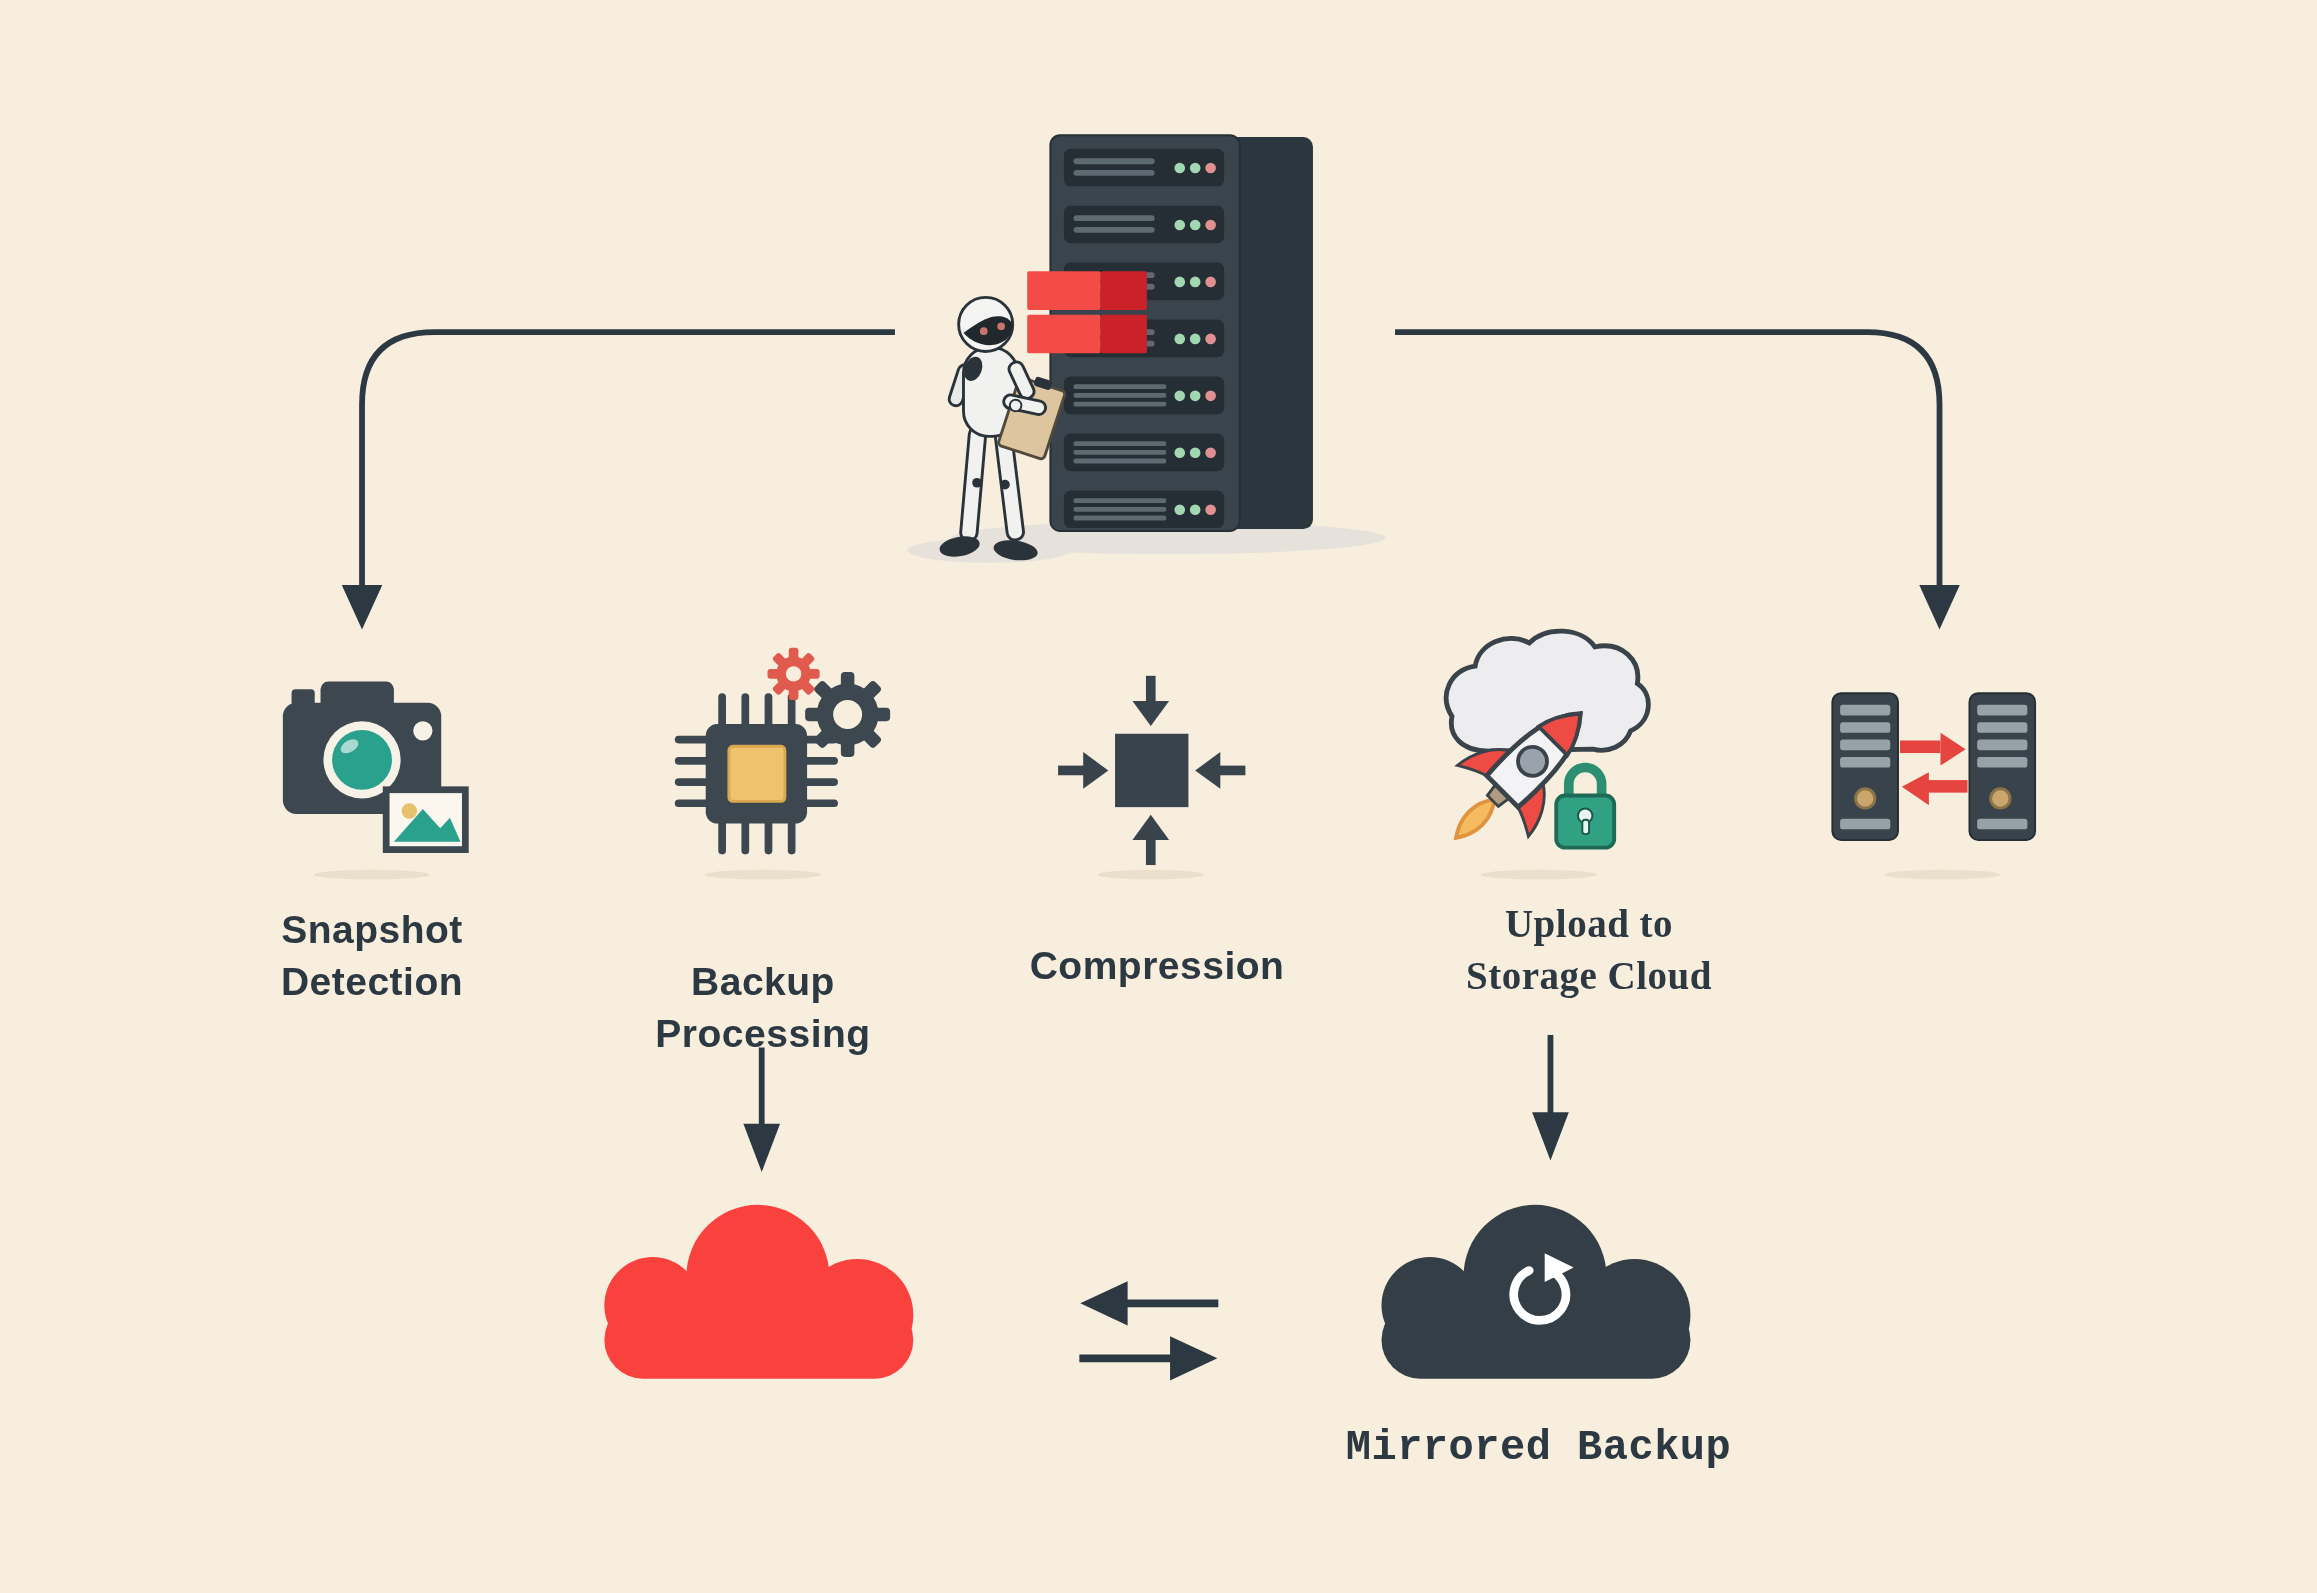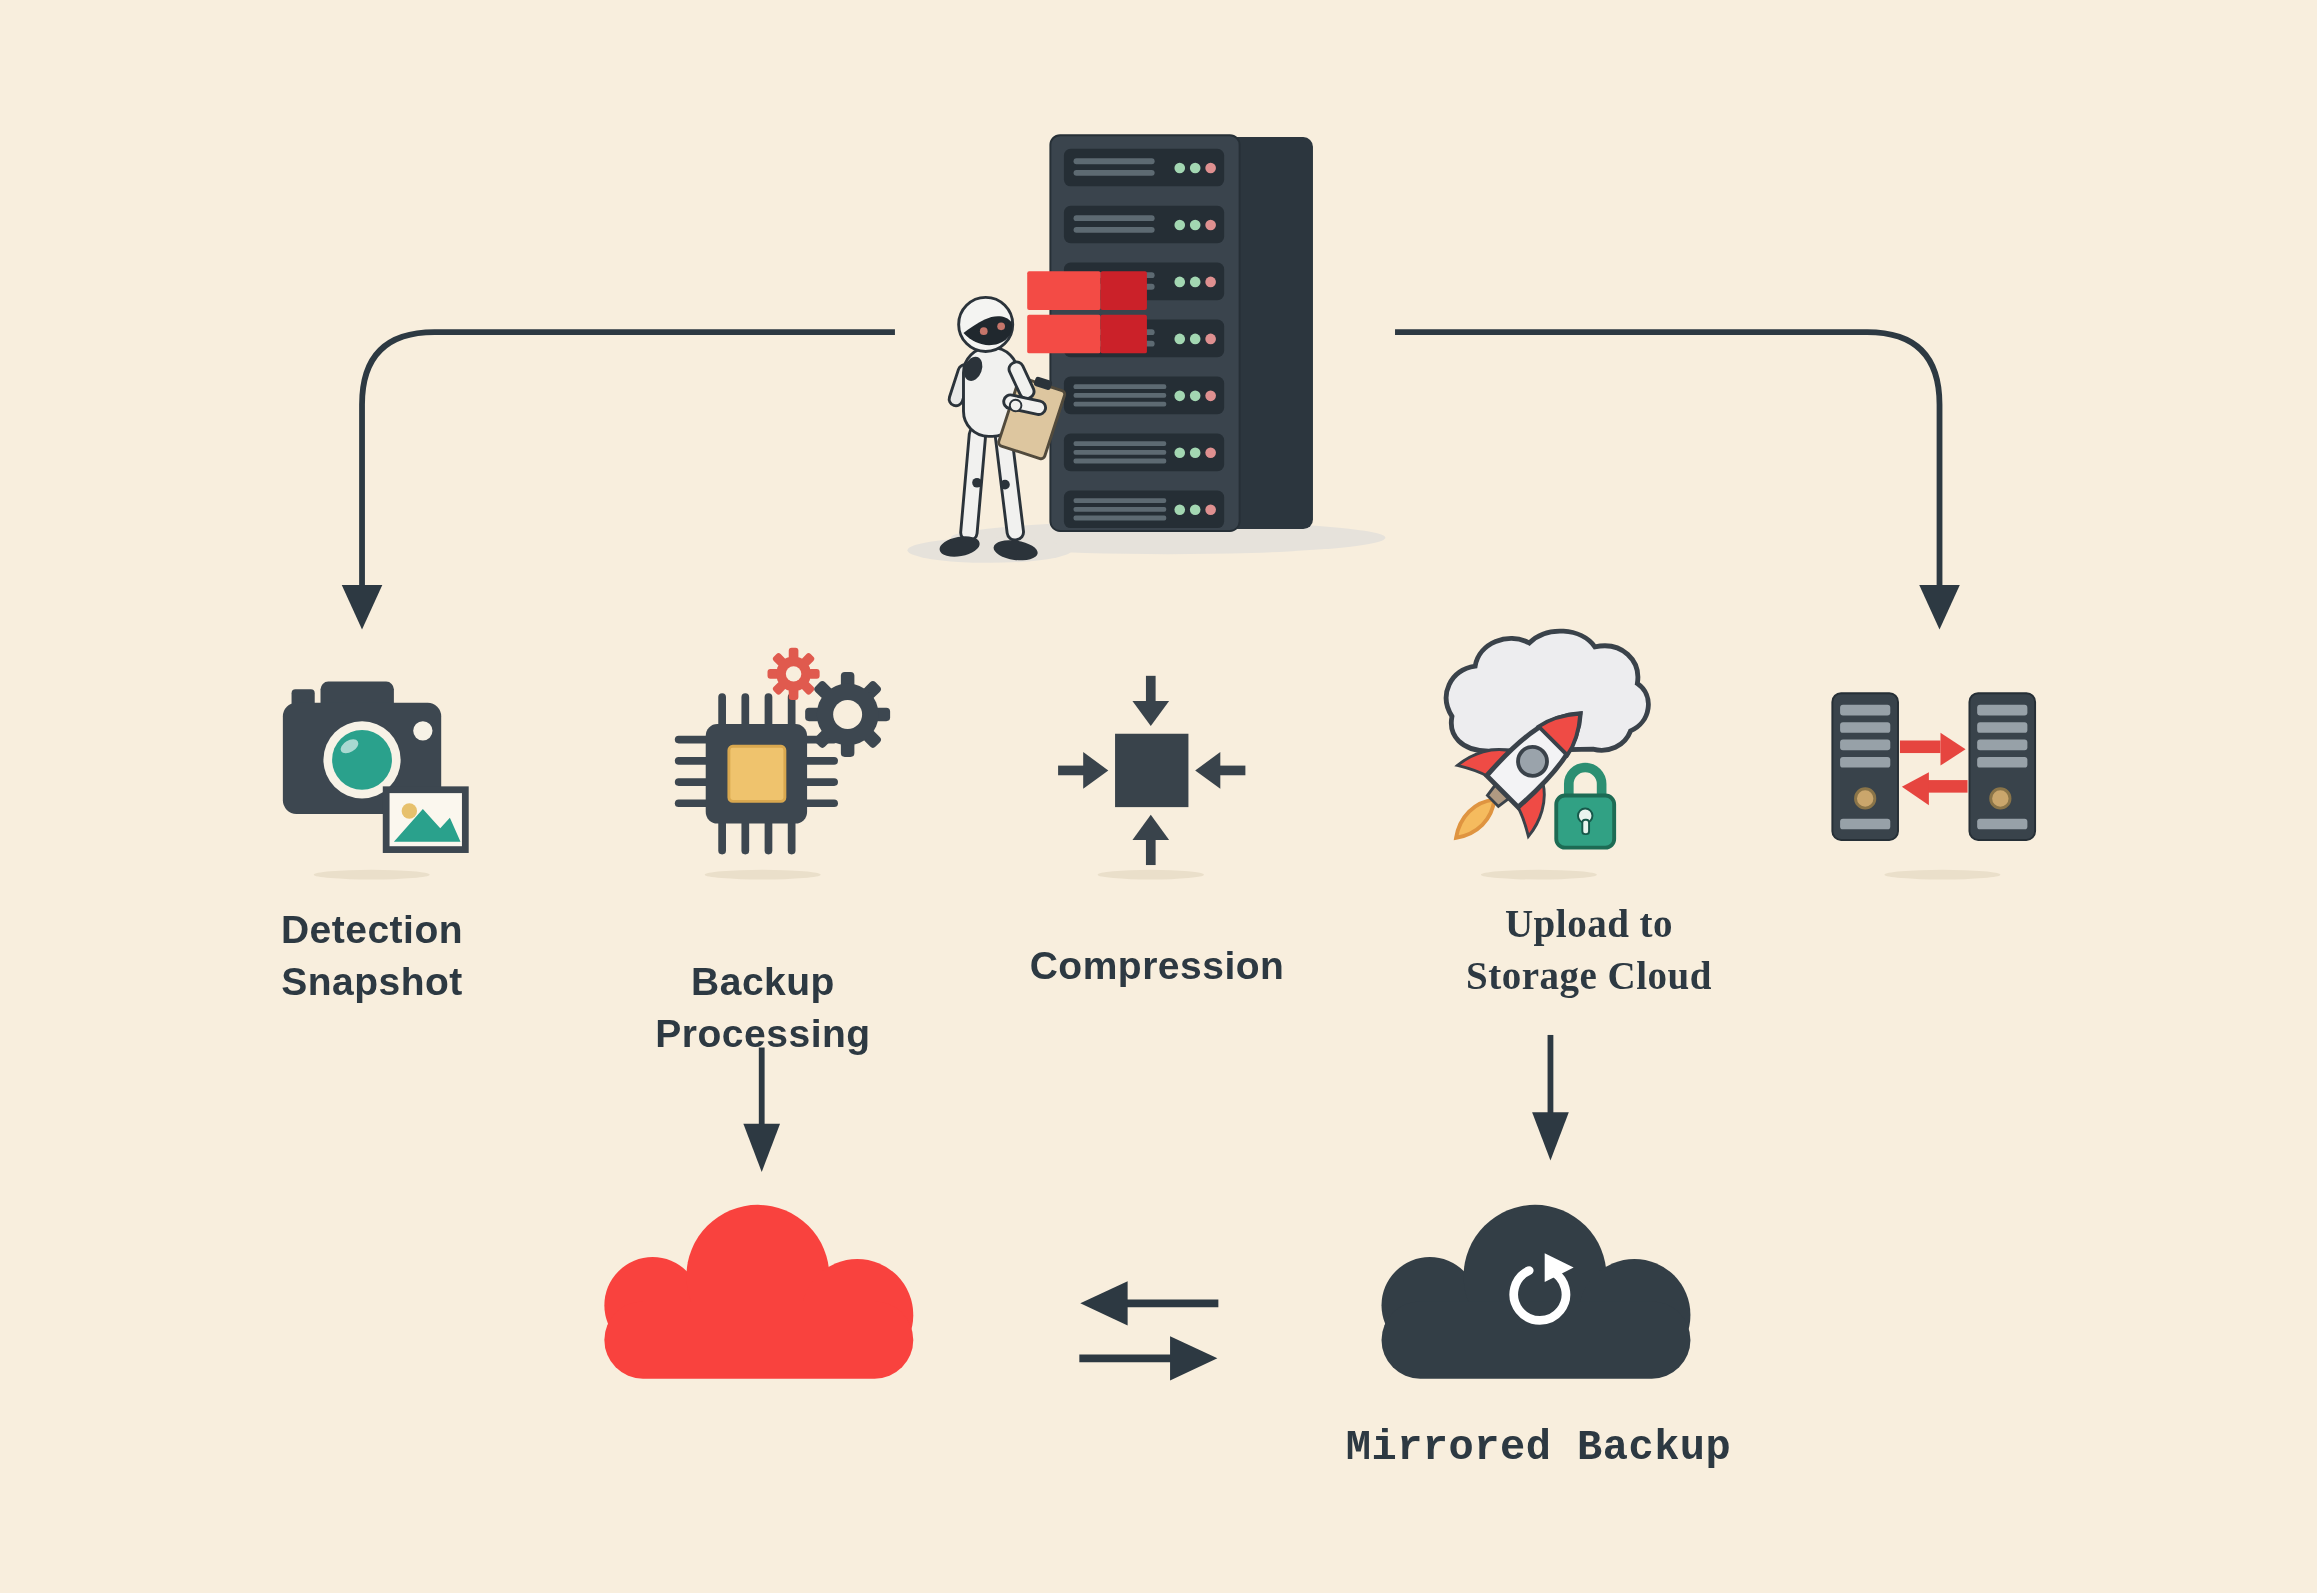--- a/index.html
+++ b/index.html
@@ -293,22 +293,22 @@
       <rect x="1431" y="1348" width="320" height="80" rx="40"></rect>
     </g>
     <g>
       <path d="M1606 1316 A27 27 0 1 1 1584 1316" fill="none" stroke="#ffffff" stroke-width="9" stroke-linecap="round"></path>
       <polygon points="1600,1298 1600,1328 1630,1313" fill="#ffffff"></polygon>
     </g>
   </g>
 </svg>
 
 <div class="label stage-label" style="left:227px;top:904px;width:290px;">
+  <div>Snapshot</div>
   <div>Detection</div>
-  <div>Snapshot</div>
 </div>
 
 <div class="label stage-label" style="left:618px;top:956px;width:290px;">
   <div>Backup</div>
   <div>Processing</div>
 </div>
 
 <div class="label stage-label" style="left:983px;top:904px;width:348px;margin-top:36px;">
   <div>Compression</div>
 </div>

